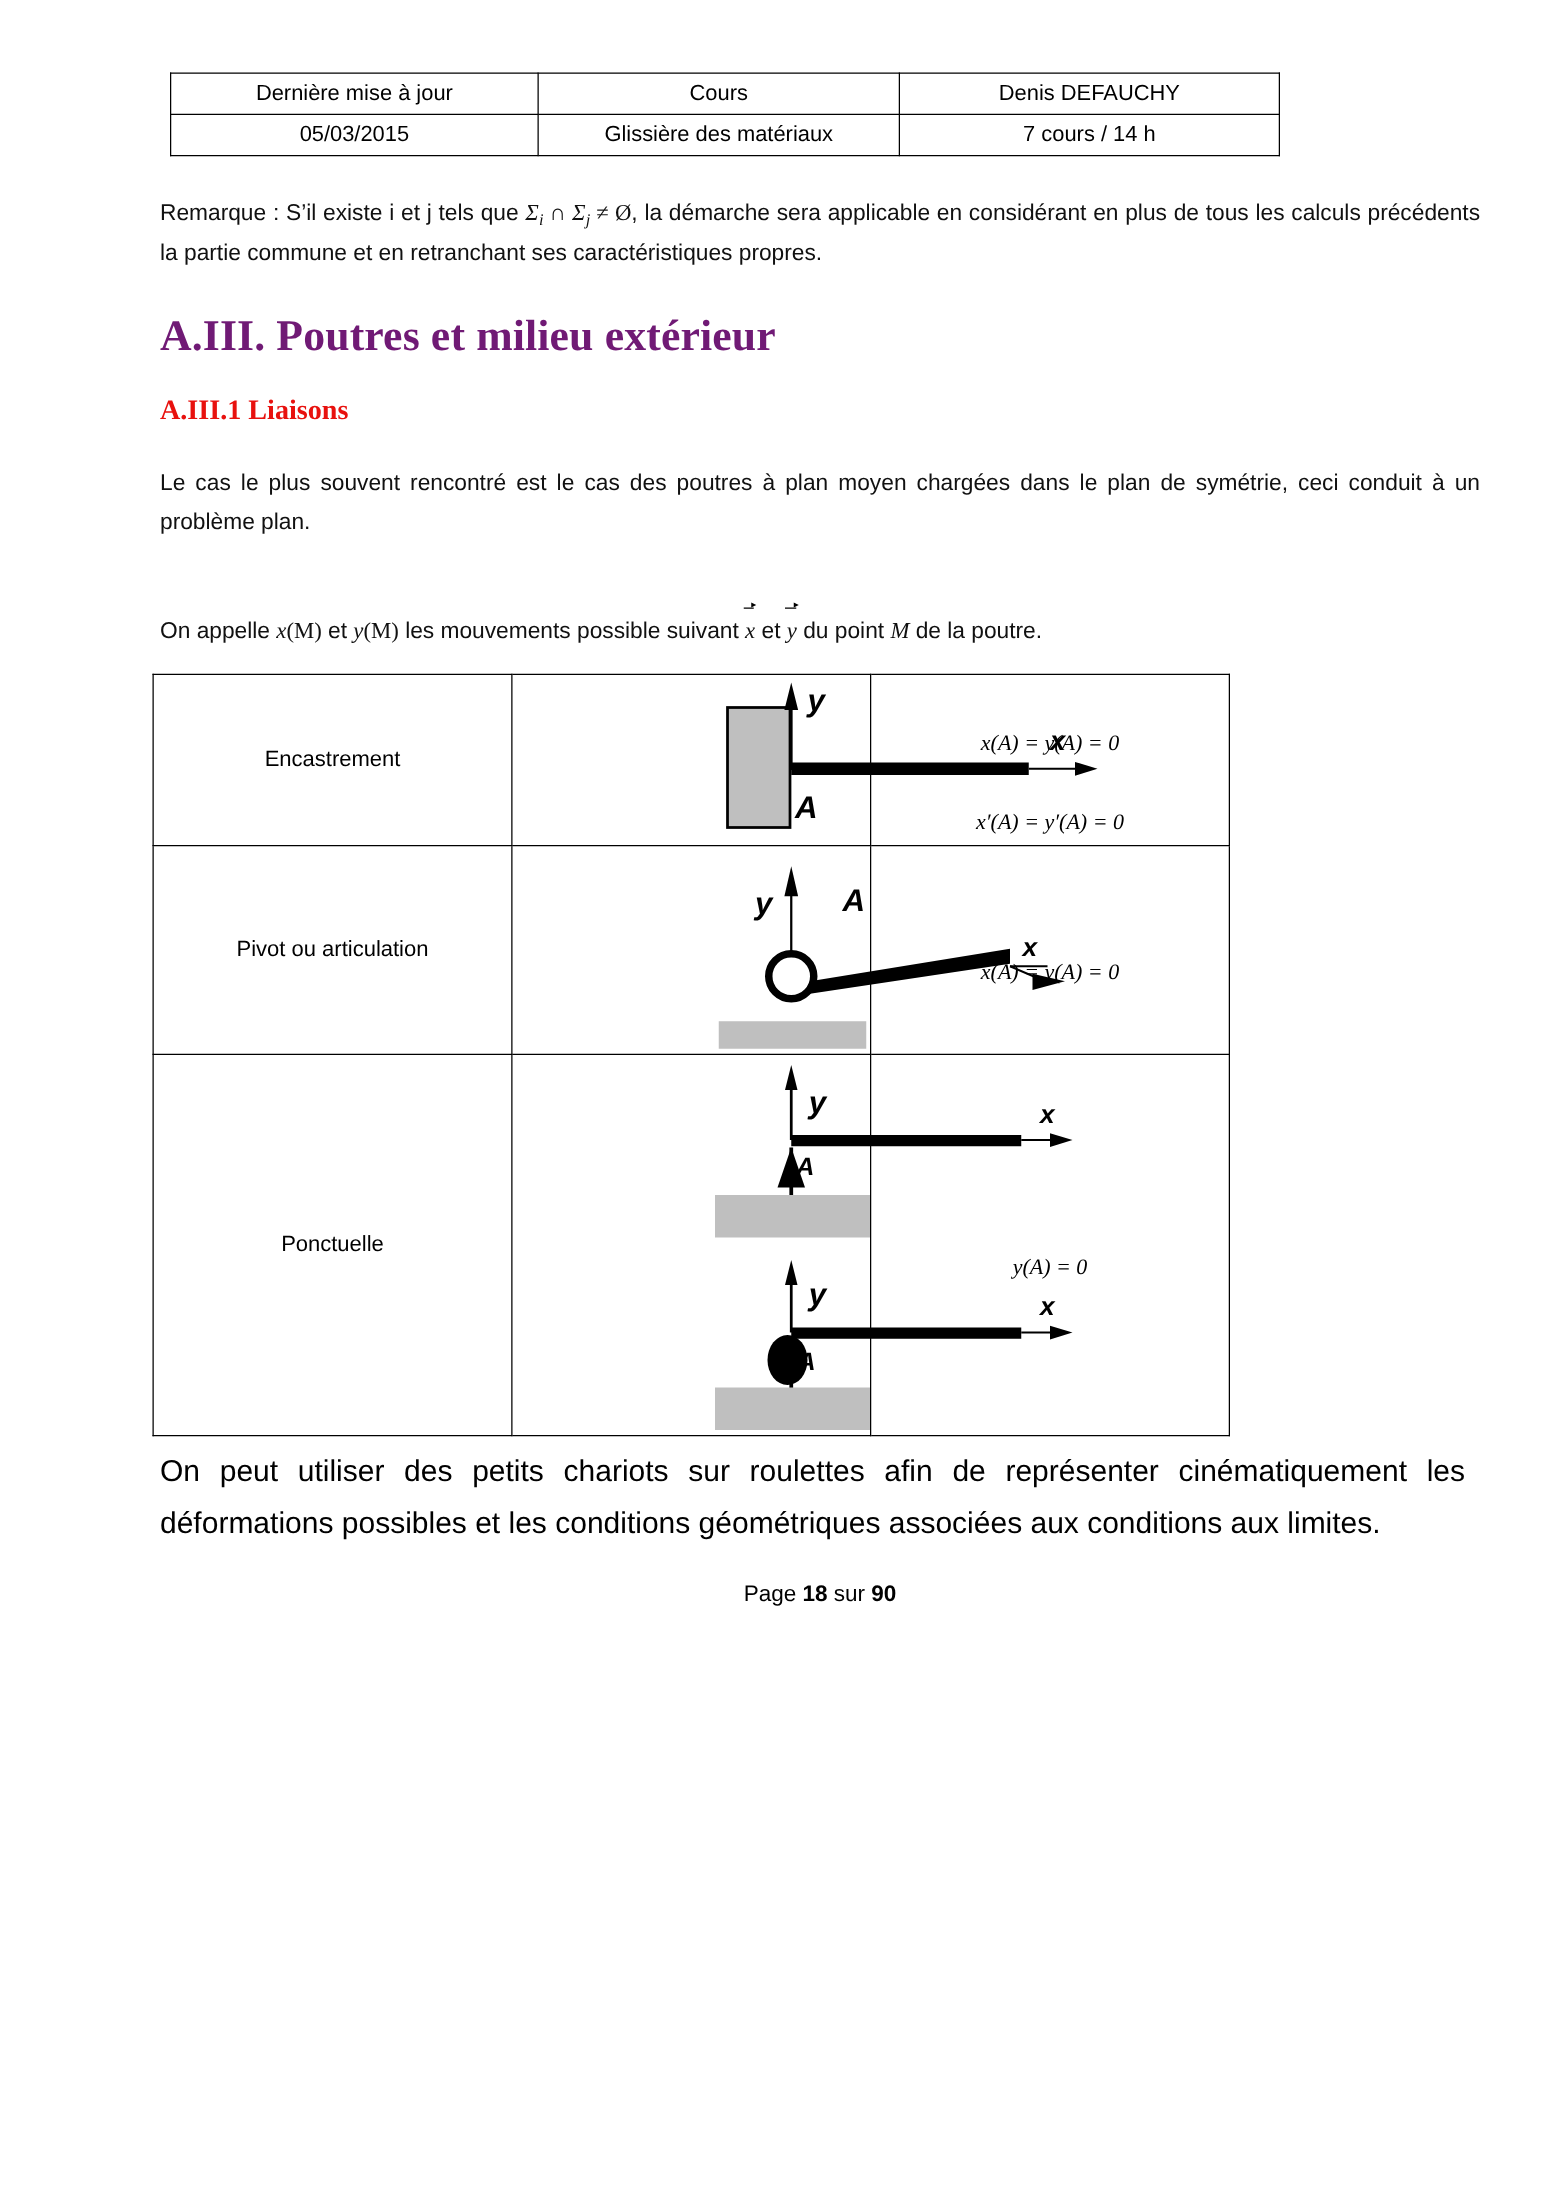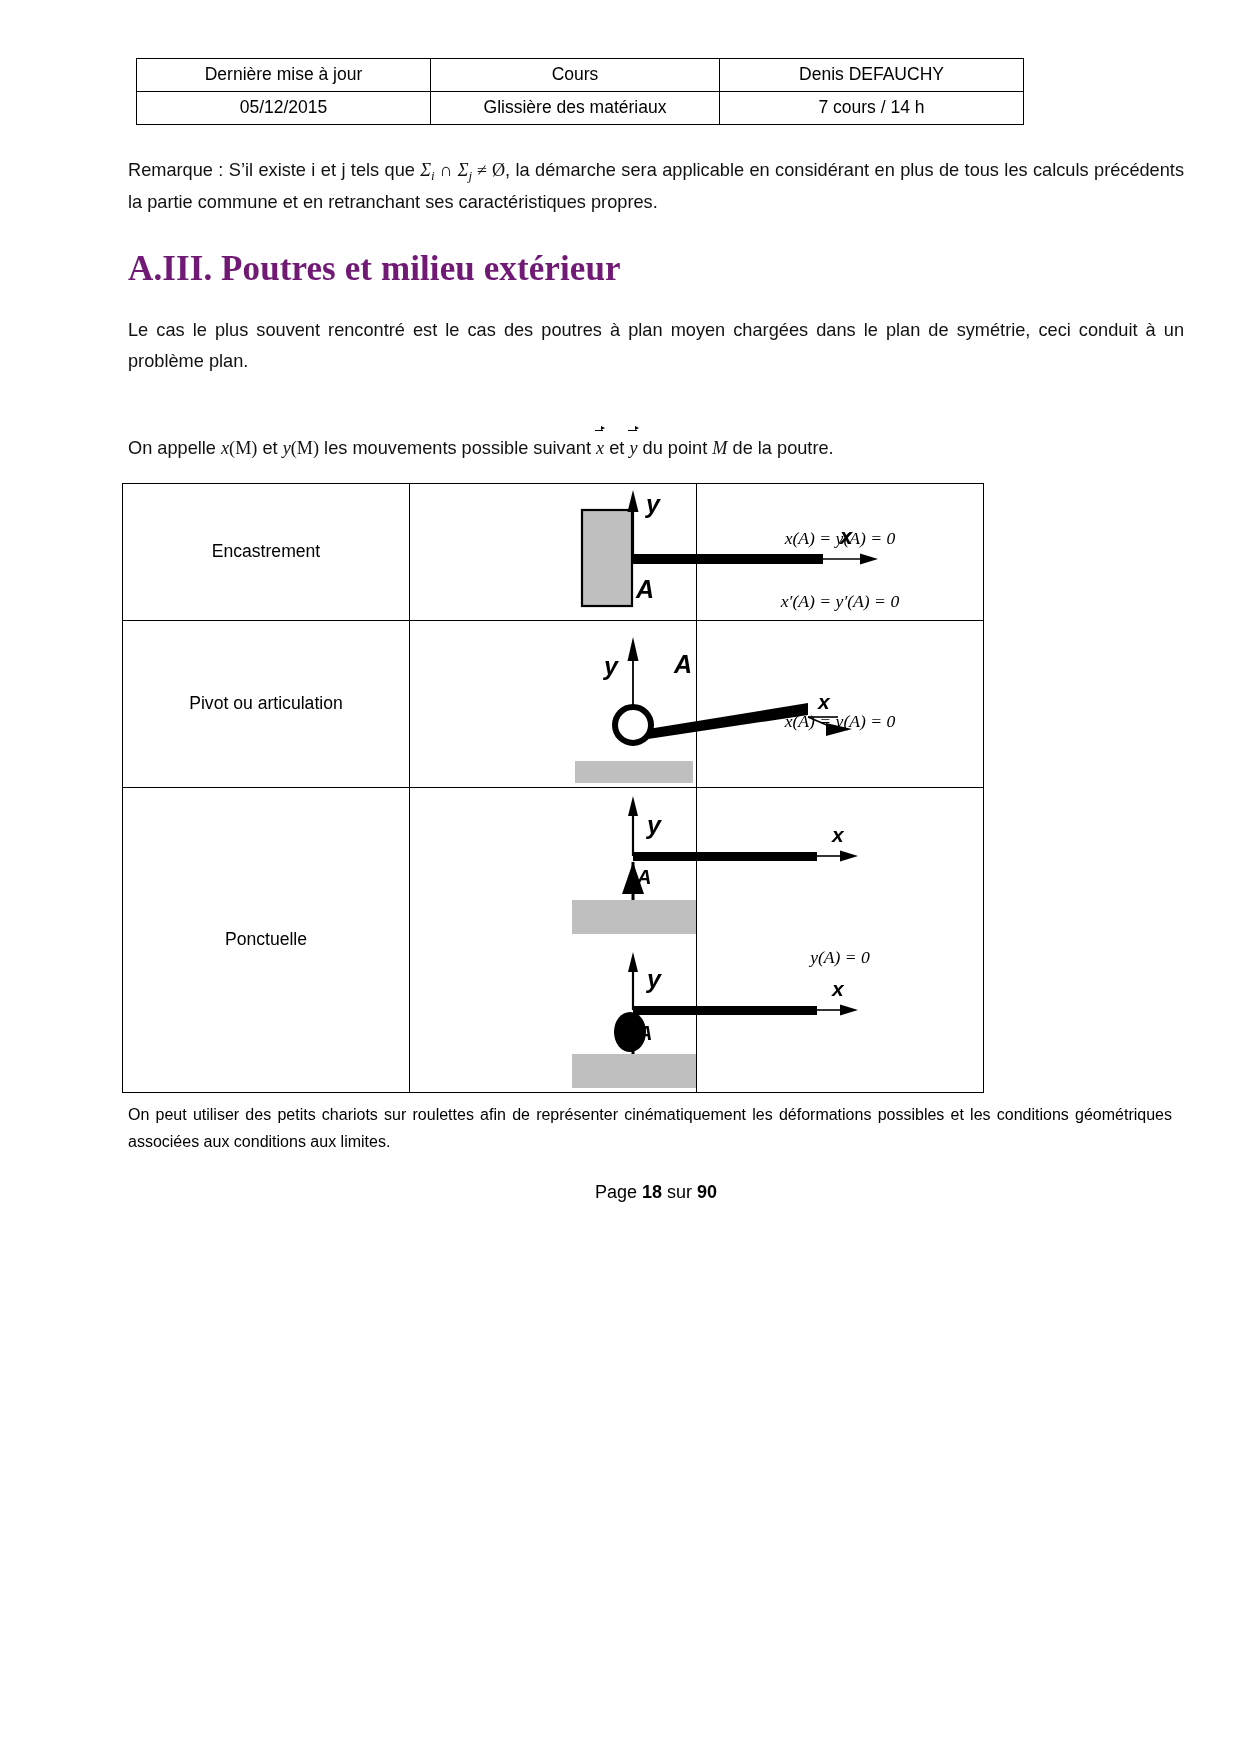--- a/index.html
+++ b/index.html
@@ -121,49 +121,50 @@
   svg { display: block; margin: 0 auto; }
 
   
   .foot {
     text-align: center;
     font-size: 18px;
     margin-top: 26px;
   }
   .foot b { font-weight: bold; }
   p.after {
-    font-size: 16px;
+    font-size: 24px;
     line-height: 1.72;
     text-align: justify;
     margin: 8px 12px 0 0;
   }
 </style>
 </head>
 <body>
 
 <div class="page">
 
   <table class="hdr">
     <tbody>
         <tr>
       <td class="c1">Dernière mise à jour</td>
       <td class="c2">Cours</td>
       <td class="c3">Denis DEFAUCHY</td>
     </tr>
     <tr>
-      <td class="c1">05/12/2015</td>
+      <td class="c1">05/03/2015</td>
       <td class="c2">Glissière des matériaux</td>
       <td class="c3">7 cours / 14 h</td>
     </tr>
   </tbody>
     </table>
 
   <p class="body" style="margin-top:30px;"><span>Remarque : S’il existe i et j tels que </span><span class="mi"><span>Σ</span><span class="sub">i</span></span><span class="mr"> ∩ </span><span class="mi"><span>Σ</span><span class="sub">j</span></span><span class="mr"> ≠ Ø</span><span>, la démarche sera applicable en considérant en plus de tous les calculs précédents la partie commune et en retranchant ses caractéristiques propres.</span></p>
 
   <h2 class="h-blue">A.III. Poutres et milieu extérieur</h2>
+  <h3 class="h-red">A.III.1 Liaisons</h3>
 
   <p class="body">Le cas le plus souvent rencontré est le cas des poutres à plan moyen chargées dans le plan de symétrie, ceci conduit à un problème plan.</p>
 
   <p class="body tight"><span>On appelle </span><span class="mi"><span>x</span><span class="mr">(M)</span></span><span> et </span><span class="mi"><span>y</span><span class="mr">(M)</span></span><span> les mouvements possible suivant </span><span class="mi vec"><span>x</span><i class="ah"></i></span><span> et </span><span class="mi vec"><span>y</span><i class="ah"></i></span><span> du point </span><span class="mi">M</span><span> de la poutre.</span></p>
 
   <table class="main">
     <tbody>
 
     <tr>
       <td class="type-cell">Encastrement</td>

